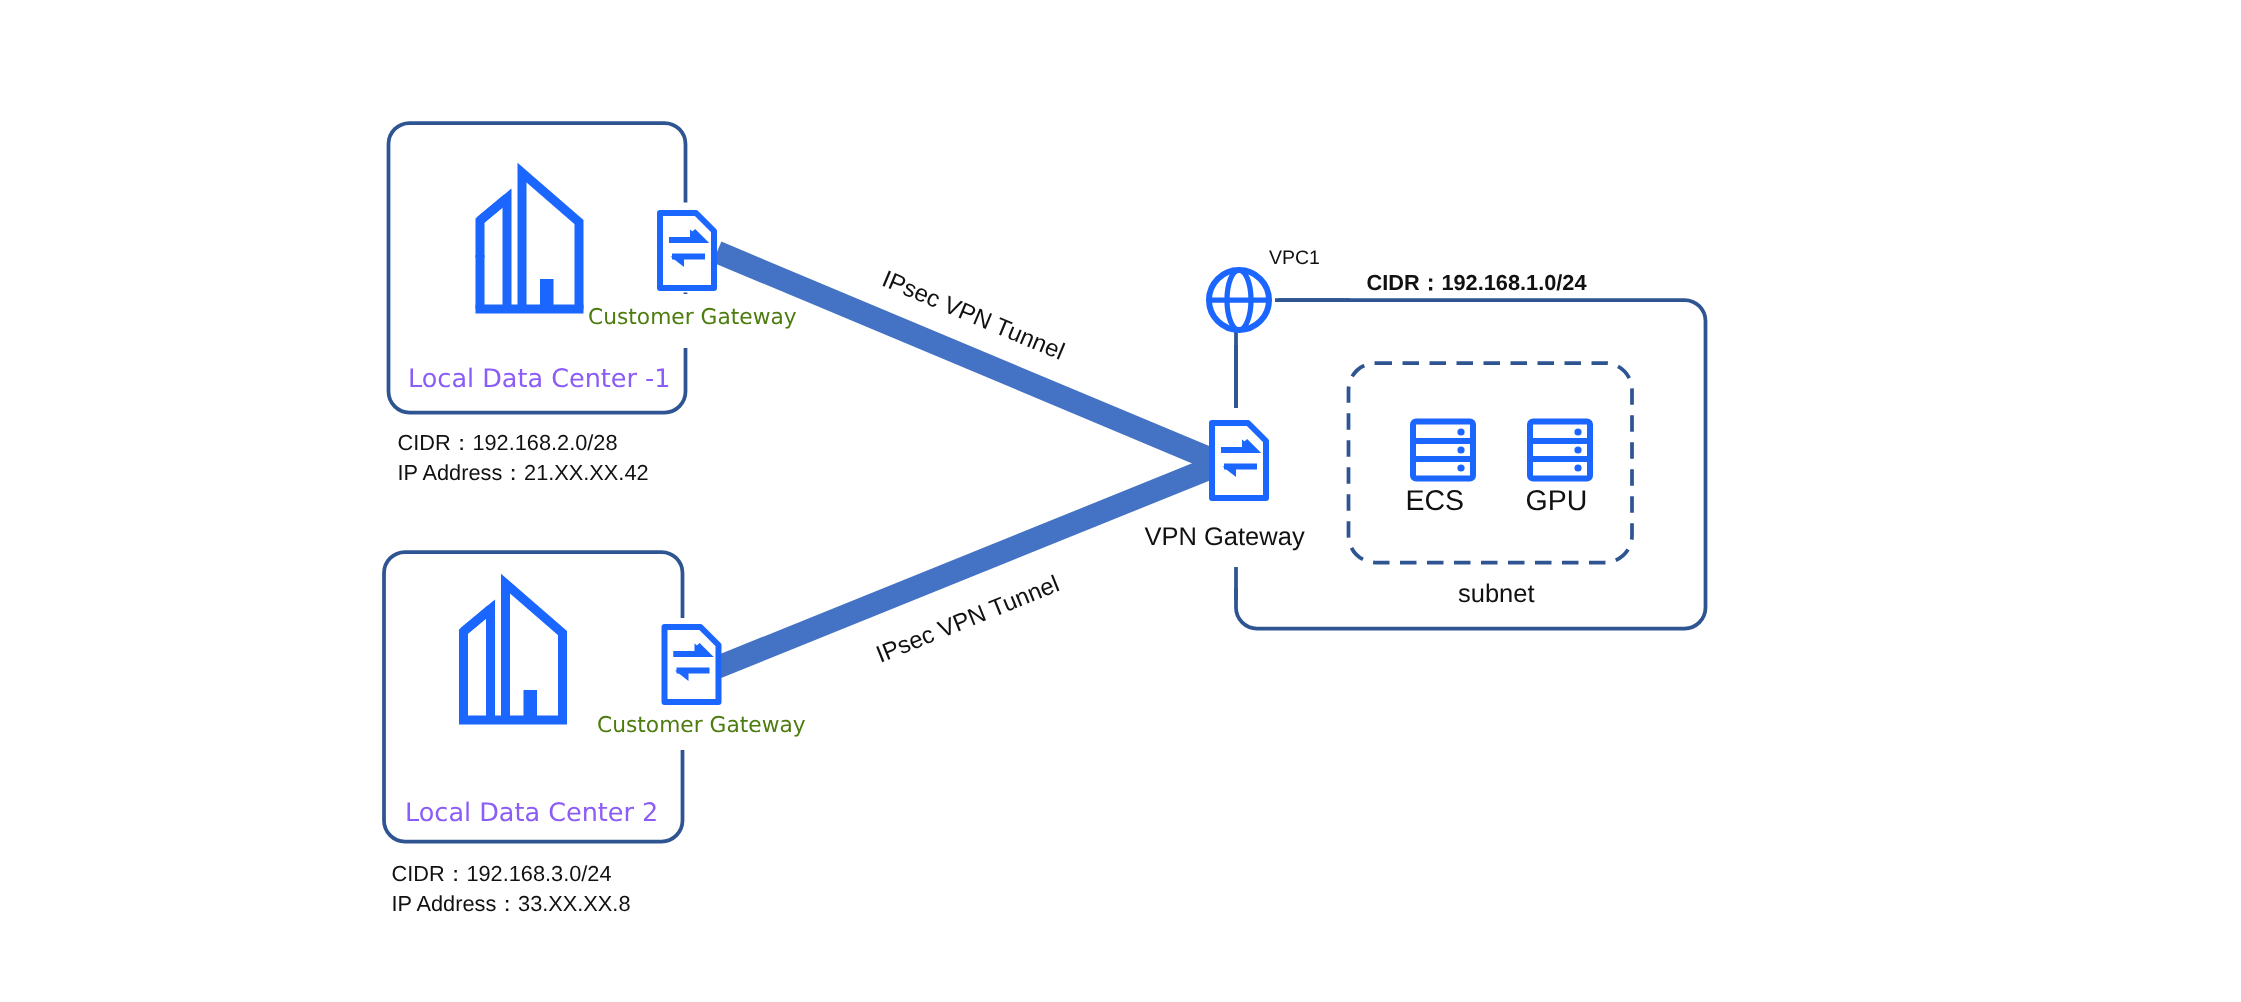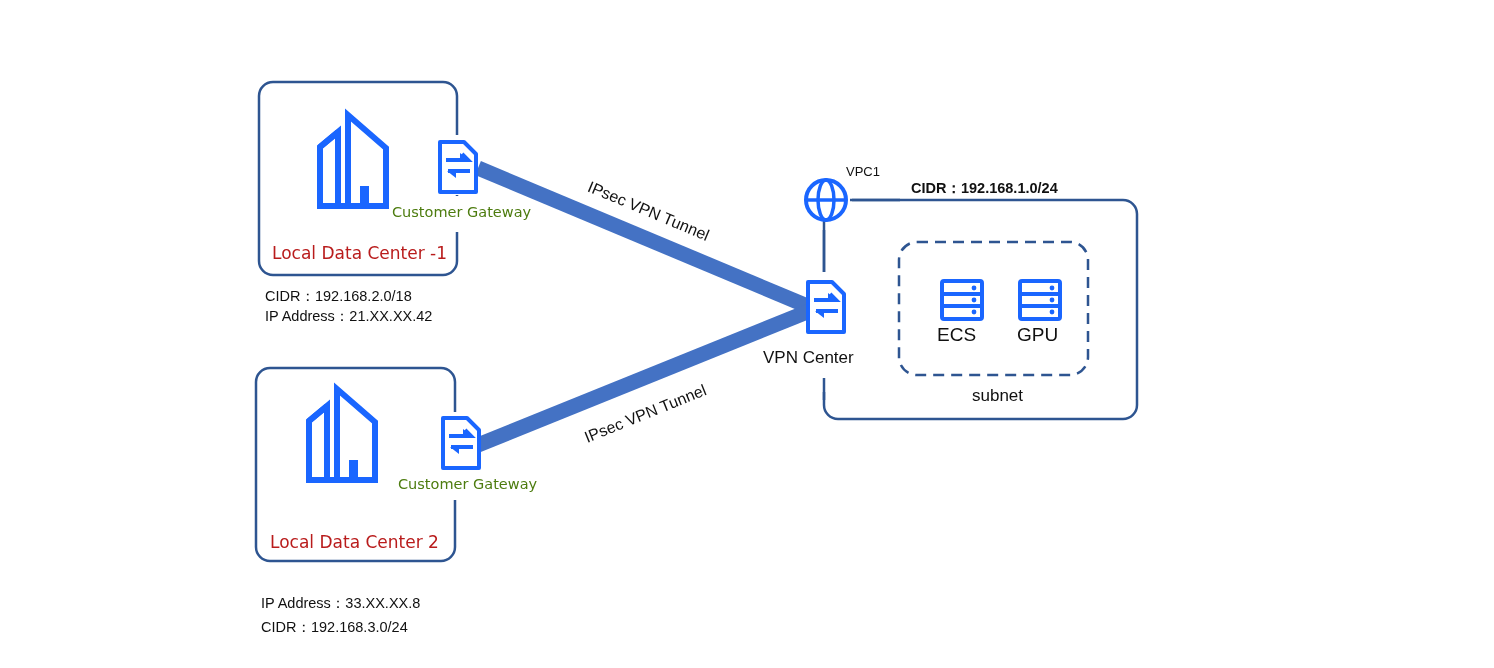--- a/index.html
+++ b/index.html
@@ -1,19 +1,19 @@
 <!DOCTYPE html>
 <html><head>
 <meta charset="utf-8">
 <style>
   html, body { margin: 0; padding: 0; background: #ffffff; }
   body { width: 1494px; height: 668px; position: relative; overflow: hidden; font-family: "Liberation Sans", sans-serif; color: #111; }
   #stage { position: absolute; left: 0; top: 0; width: 1494px; height: 668px; }
   .txt { position: absolute; white-space: nowrap; }
-  .dc-label { font-family: "DejaVu Sans", sans-serif; font-size: 17px; color: #b91c1c; }
+  .dc-label { font-family: "DejaVu Sans", sans-serif; font-size: 17px; color: #8b5cf6; }
   .gw-label { font-family: "DejaVu Sans", sans-serif; font-size: 14.5px; color: #4d7c0f; }
   .info { font-family: "Liberation Sans", sans-serif; font-size: 14.5px; color: #111; line-height: 21px; }
   .vpc-title { font-size: 13px; }
   .cidr { font-size: 14.5px; font-weight: bold; }
   .vgw-label { font-size: 17px; }
   .res-label { font-size: 19px; }
   .subnet-label { font-size: 17px; }
   .tunnel-label { font-size: 16px; transform-origin: 0 0; }
 </style>
 </head>
@@ -101,30 +101,30 @@
     <g transform="translate(940,279)">
         <use href="#server-glyph"></use>
       </g>
     <g transform="translate(1018,279)">
         <use href="#server-glyph"></use>
       </g>
   </svg>
 
   <div class="txt gw-label" style="left:392px;top:204px;">Customer Gateway</div>
   <div class="txt dc-label" style="left:272px;top:243px;">Local Data Center -1</div>
-  <div class="txt info" style="left:265px;top:286px;">CIDR：192.168.2.0/18</div>
+  <div class="txt info" style="left:265px;top:286px;">CIDR：192.168.2.0/28</div>
   <div class="txt info" style="left:265px;top:306px;">IP Address：21.XX.XX.42</div>
 
   <div class="txt gw-label" style="left:398px;top:476px;">Customer Gateway</div>
   <div class="txt dc-label" style="left:270px;top:532px;">Local Data Center 2</div>
-  <div class="txt info" style="left:261px;top:573px;margin-top:44px;">CIDR：192.168.3.0/24</div>
+  <div class="txt info" style="left:261px;top:573px;">CIDR：192.168.3.0/24</div>
   <div class="txt info" style="left:261px;top:593px;">IP Address：33.XX.XX.8</div>
 
   <div class="txt tunnel-label" style="left:592px;top:178px;transform:rotate(22.7deg);">IPsec VPN Tunnel</div>
   <div class="txt tunnel-label" style="left:582px;top:430px;transform:rotate(-22deg);">IPsec VPN Tunnel</div>
 
   <div class="txt vpc-title" style="left:846px;top:164px;">VPC1</div>
   <div class="txt cidr" style="left:911px;top:179px;">CIDR：192.168.1.0/24</div>
-  <div class="txt vgw-label" style="left:763px;top:348px;">VPN Center</div>
+  <div class="txt vgw-label" style="left:763px;top:348px;">VPN Gateway</div>
   <div class="txt res-label" style="left:937px;top:324px;">ECS</div>
   <div class="txt res-label" style="left:1017px;top:324px;text-align:right;">GPU</div>
   <div class="txt subnet-label" style="left:972px;top:386px;">subnet</div>
 </div>
 
 </body></html>

